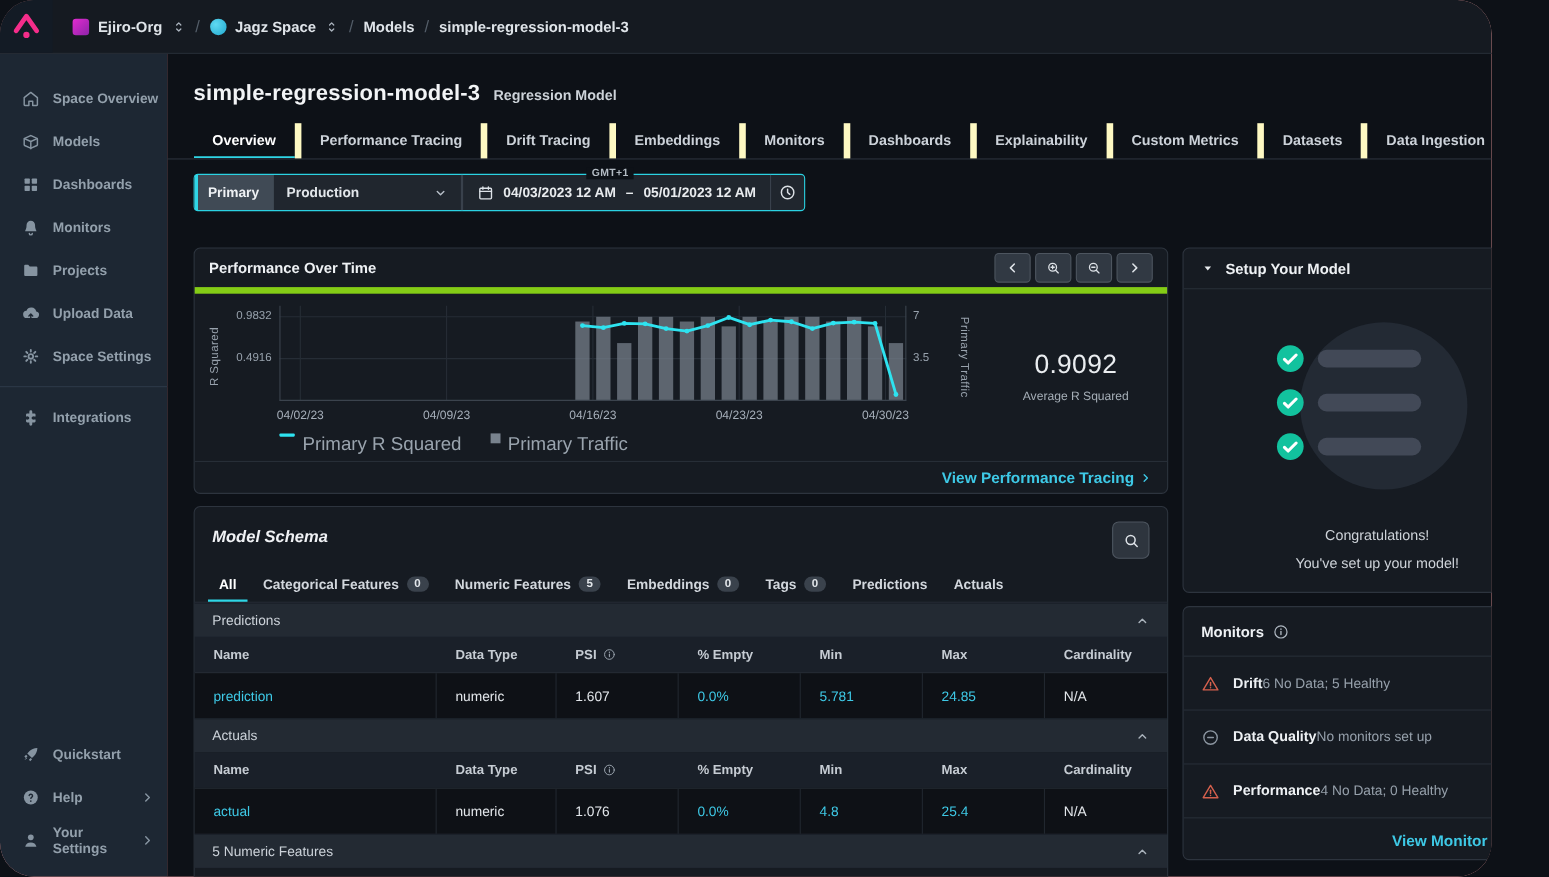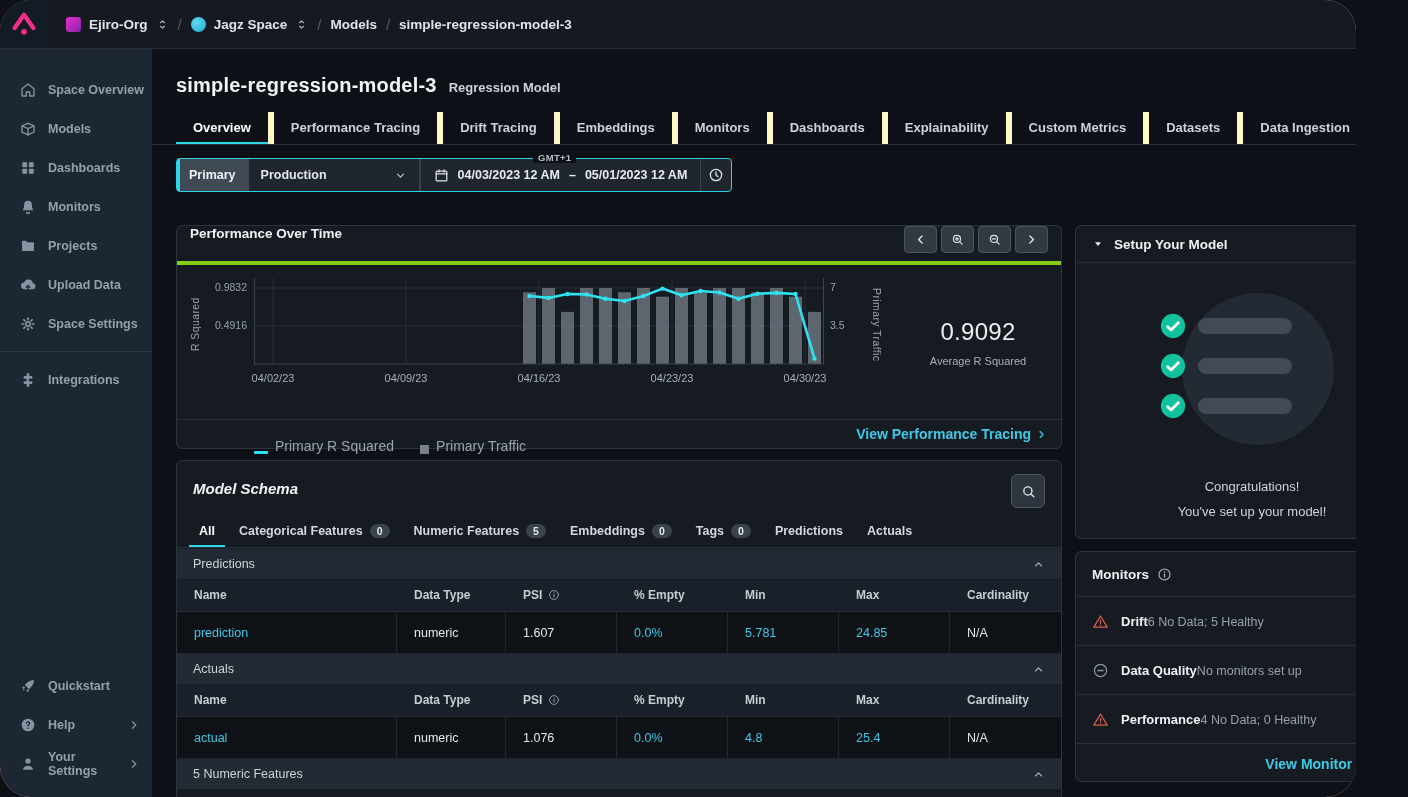--- a/index.html
+++ b/index.html
@@ -55,40 +55,40 @@
   .fb-tz{position:absolute;top:-7px;left:356px;background:#0d1117;padding:0 5px;
          font-size:9.5px;color:#b4bcc4;font-weight:600;letter-spacing:.3px;}
 
   
   .card{position:absolute;background:#161b22;border:1px solid #2d343e;border-radius:6px;}
   #perf-card{left:24px;top:177px;width:884px;height:222px;}
   #schema-card{left:24px;top:412px;width:884px;height:352px;}
   #setup-card{left:923px;top:177px;width:352px;height:312px;}
   #monitors-card{left:923px;top:503px;width:352px;height:229px;}
 
-  .card-head{display:flex;height:35px;padding:0 13px;border-bottom:4px solid #84cc16;}
+  .card-head{display:flex;align-items:center;height:35px;padding:0 13px;border-bottom:6px solid #84cc16;}
   .card-title{font-size:13.5px;font-weight:700;color:#eef1f4;}
   .nav-group{margin-left:auto;display:flex;gap:4px;}
   .nav-btn{width:31px;height:25px;background:#313943;border:1px solid #4d555f;border-radius:4px;
            display:flex;align-items:center;justify-content:center;color:#dde2e7;cursor:pointer;}
   .nav-btn .icn{width:13px;height:13px;}
 
   
   .vlabel{position:absolute;font-size:10.5px;color:#98a2ad;writing-mode:vertical-rl;letter-spacing:.4px;}
   .vlabel.left{transform:rotate(180deg);left:12px;top:58px;height:80px;text-align:center;}
   .vlabel.right{left:694px;top:54px;height:90px;text-align:center;}
   .ytick{position:absolute;font-size:10.5px;color:#98a2ad;}
   .plot-wrap{position:absolute;left:77px;top:52px;width:570px;height:88px;}
   .plot-wrap svg{position:absolute;inset:0;overflow:visible;}
   .grid{stroke:#262d36;stroke-width:1;}
   .axis{stroke:#3b434d;stroke-width:1;}
   .xlabels{position:absolute;left:77px;top:146px;width:570px;height:14px;}
   .xlabels span{position:absolute;transform:translateX(-50%);font-size:11px;color:#a6afba;white-space:nowrap;}
   .legend{position:absolute;left:77px;top:168px;display:flex;gap:26px;align-items:center;}
-  .legend-item{display:flex;align-items:flex-end;gap:7px;font-size:14px;color:#9aa4ae;cursor:pointer;margin-top:44px;}
+  .legend-item{display:flex;align-items:flex-start;gap:7px;font-size:17px;color:#9aa4ae;cursor:pointer;}
   .sw-line{width:14px;height:3px;border-radius:1px;}
   .sw-bar{width:9px;height:9px;}
   .avg{position:absolute;left:726px;top:92px;width:150px;text-align:center;}
   .avg-val{font-size:24px;color:#eaedf0;letter-spacing:.3px;}
   .avg-lab{font-size:11px;color:#a6afb8;margin-top:9px;}
   .card-footer{position:absolute;left:0;right:0;top:193px;bottom:0;border-top:1px solid #272e37;
                display:flex;align-items:center;justify-content:flex-end;padding:0 14px;}
   .cyan-link{display:flex;align-items:center;gap:5px;color:var(--link,#3ec1e4);font-size:14px;font-weight:600;cursor:pointer;}
   .cyan-link .icn{width:11px;height:11px;}
 

